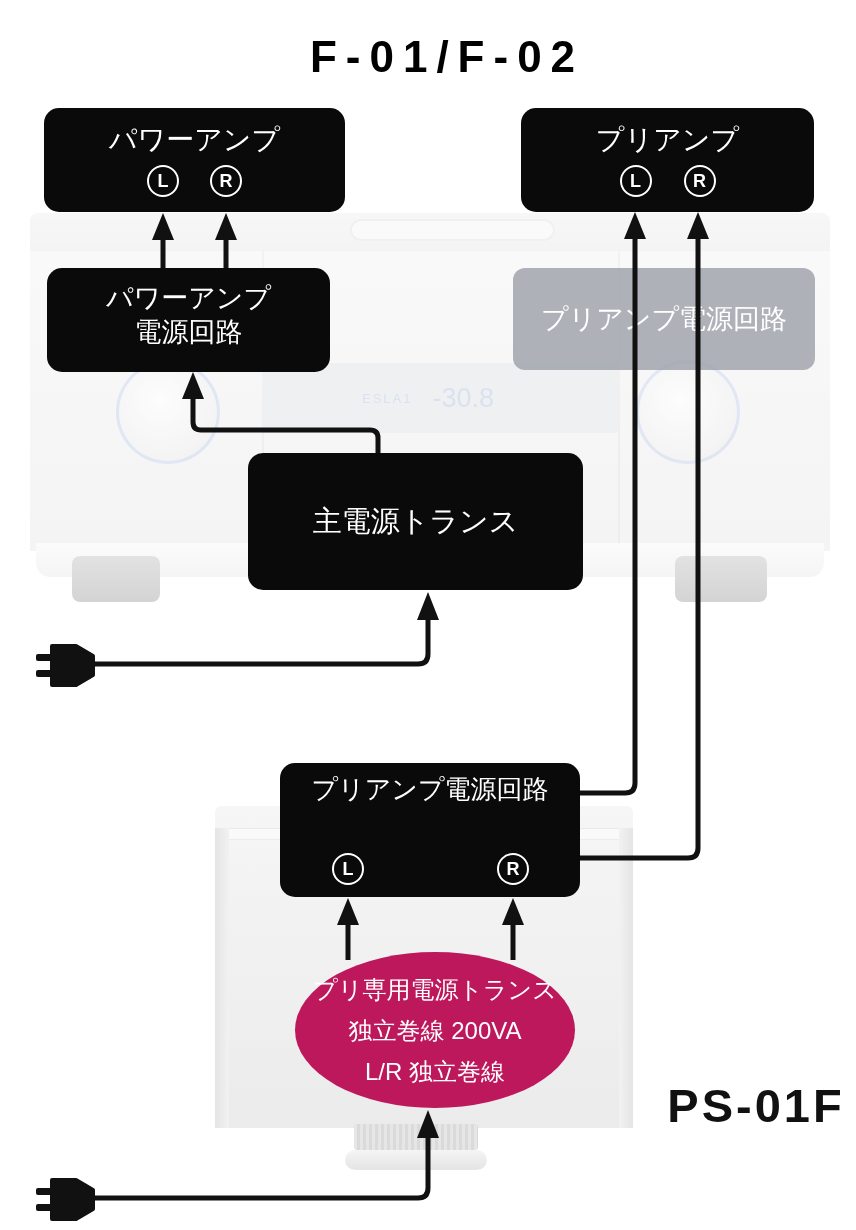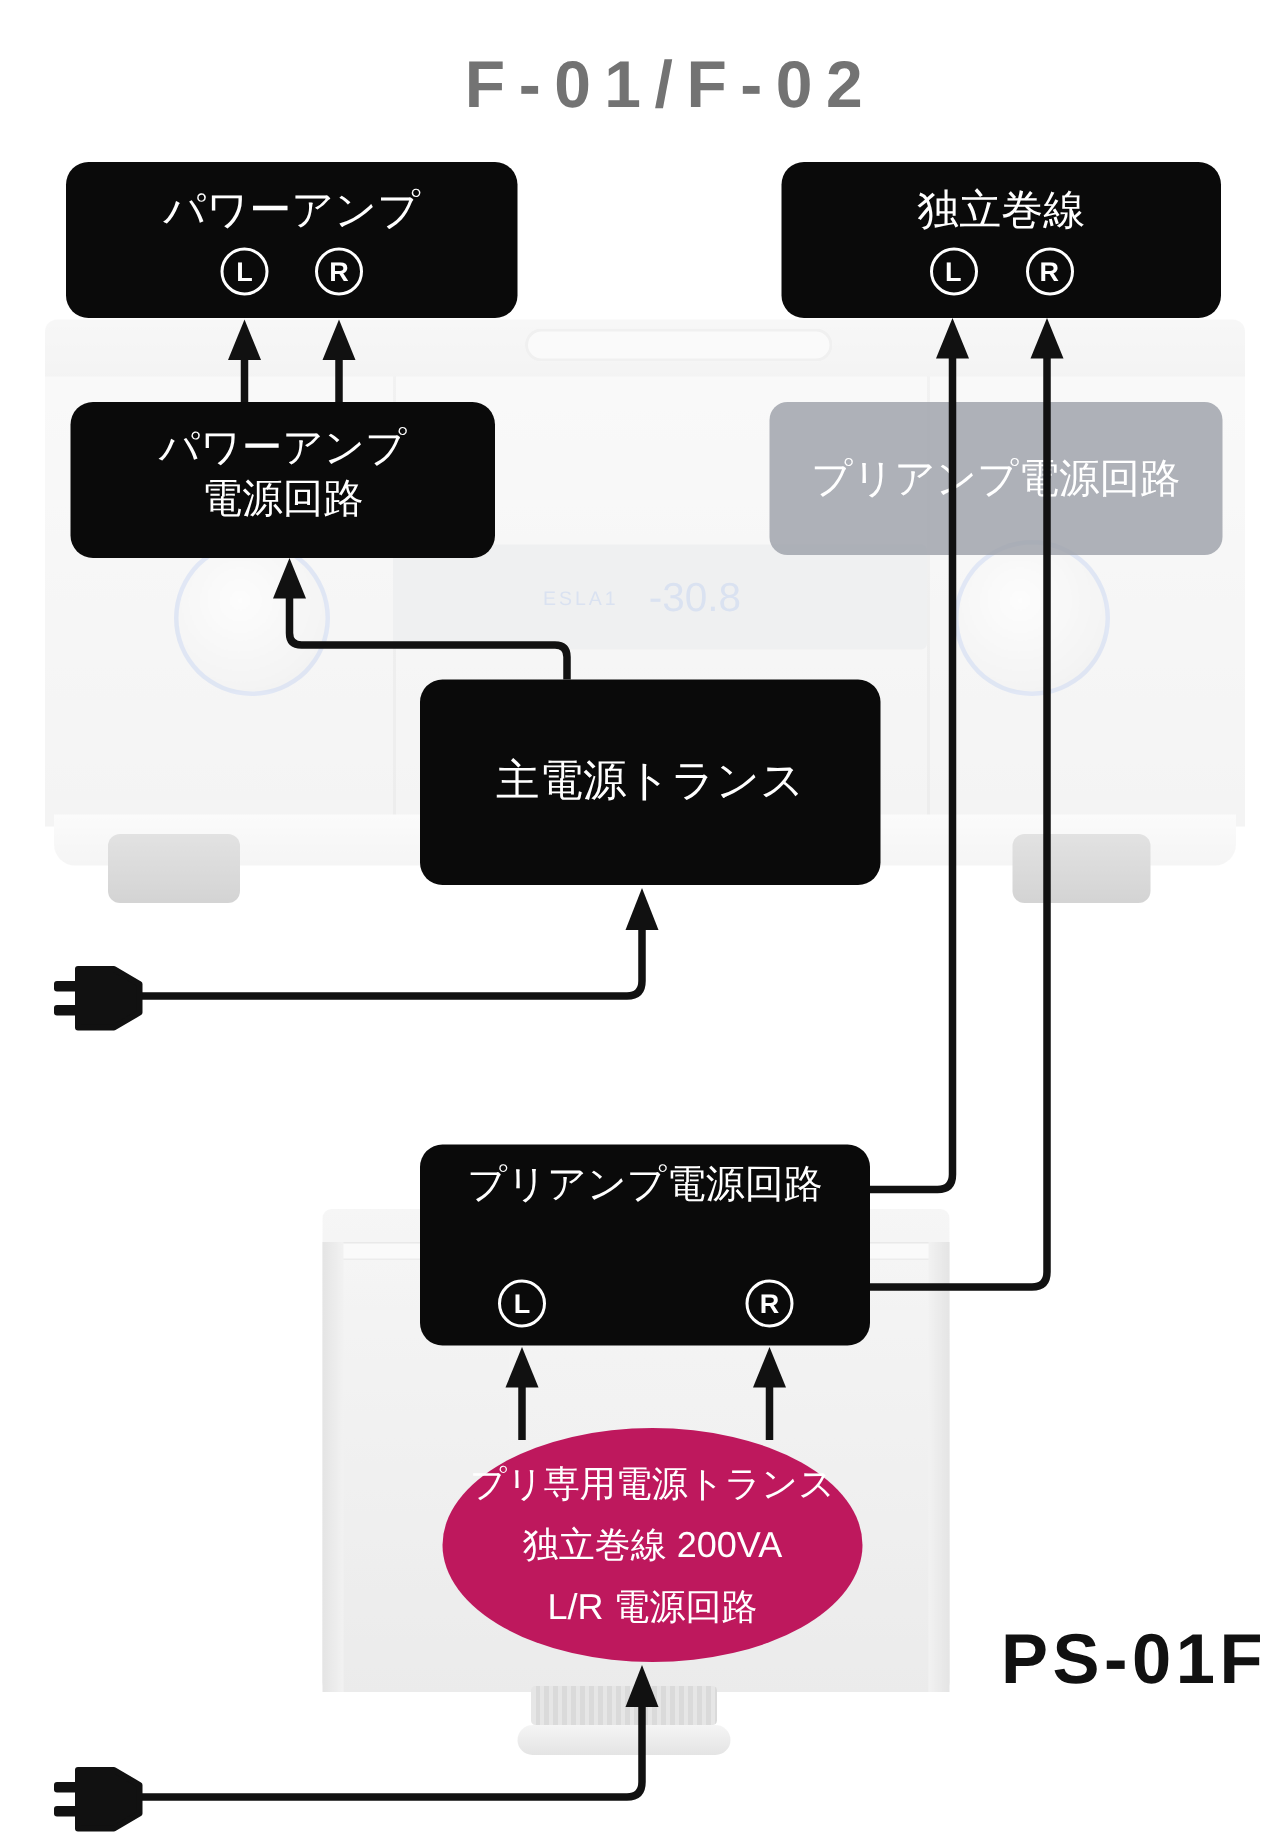--- a/index.html
+++ b/index.html
@@ -3,42 +3,42 @@
 <meta charset="utf-8">
 <style>
   html,body{margin:0;padding:0;background:#ffffff;}
   .canvas{
     position:relative;width:856px;height:1230px;background:#ffffff;overflow:hidden;
     font-family:"Liberation Sans","DejaVu Sans",sans-serif;
   }
   
   .main-title{
     position:absolute;top:32px;left:447px;transform:translateX(-50%);
-    font-size:44px;font-weight:bold;letter-spacing:9px;color:#737373;white-space:nowrap;z-index:5;
+    font-size:44px;font-weight:bold;letter-spacing:9px;color:#000000;white-space:nowrap;z-index:5;
   }
   .ps-label{
     position:absolute;top:1078px;left:756px;transform:translateX(-50%);
     font-size:47px;font-weight:bold;letter-spacing:3px;color:#111;white-space:nowrap;z-index:5;
   }
   
   .black-box{
     position:absolute;background:#0a0a0a;border-radius:15px;color:#fff;
     display:flex;flex-direction:column;align-items:center;z-index:4;box-sizing:border-box;
   }
   .box-line{line-height:1.25;white-space:nowrap;}
   .lr-row{display:flex;justify-content:center;}
   .circle-letter{
     width:32px;height:32px;border:2.5px solid #fff;border-radius:50%;
     display:flex;align-items:center;justify-content:center;
     font-size:18px;font-weight:bold;box-sizing:border-box;line-height:1;
   }
   .box-power-amp{left:44px;top:108px;width:301px;height:104px;padding-top:14px;font-size:28px;}
   .box-pre-amp{left:521px;top:108px;width:293px;height:104px;padding-top:14px;font-size:28px;}
   .box-power-psu{left:47px;top:268px;width:283px;height:104px;padding-top:14px;font-size:27px;justify-content:flex-start;}
-  .box-main-transformer{left:248px;top:453px;width:307px;height:137px;font-size:29px;justify-content:center;margin-left:32px;}
+  .box-main-transformer{left:248px;top:453px;width:335px;height:137px;font-size:29px;justify-content:center;}
   .box-preamp-psu{left:280px;top:763px;width:300px;height:134px;padding-top:10px;font-size:26px;}
   .box-preamp-psu .circle-letter{position:absolute;top:90px;}
   .circle-ext-l{left:52px;}
   .circle-ext-r{left:217px;}
   .ellipse-transformer{
     position:absolute;left:295px;top:952px;width:280px;height:156px;border-radius:50%;
     background:#be185d;color:#fff;z-index:4;display:flex;flex-direction:column;
     align-items:center;justify-content:center;font-size:24px;
   }
   .ellipse-transformer .box-line{line-height:41px;}
@@ -173,21 +173,21 @@
 
   <div class="black-box box-power-amp">
     <div class="box-line">パワーアンプ</div>
     <div class="lr-row" style="gap:31px;margin-top:8px;">
       <div class="circle-letter">L</div>
       <div class="circle-letter">R</div>
     </div>
   </div>
 
   <div class="black-box box-pre-amp">
-    <div class="box-line">独立巻線</div>
+    <div class="box-line">プリアンプ</div>
     <div class="lr-row" style="gap:32px;margin-top:8px;">
       <div class="circle-letter">L</div>
       <div class="circle-letter">R</div>
     </div>
   </div>
 
   <div class="black-box box-power-psu">
     <div class="box-line">パワーアンプ</div>
     <div class="box-line">電源回路</div>
   </div>
@@ -198,18 +198,18 @@
 
   <div class="black-box box-preamp-psu">
     <div class="box-line">プリアンプ電源回路</div>
     <div class="circle-letter circle-ext-l">L</div>
     <div class="circle-letter circle-ext-r">R</div>
   </div>
 
   <div class="ellipse-transformer">
     <div class="box-line">プリ専用電源トランス</div>
     <div class="box-line">独立巻線 200VA</div>
-    <div class="box-line">L/R 電源回路</div>
+    <div class="box-line">L/R 独立巻線</div>
   </div>
 
   <div class="ps-label">PS-01F</div>
 
 </div>
 
 </body></html>

